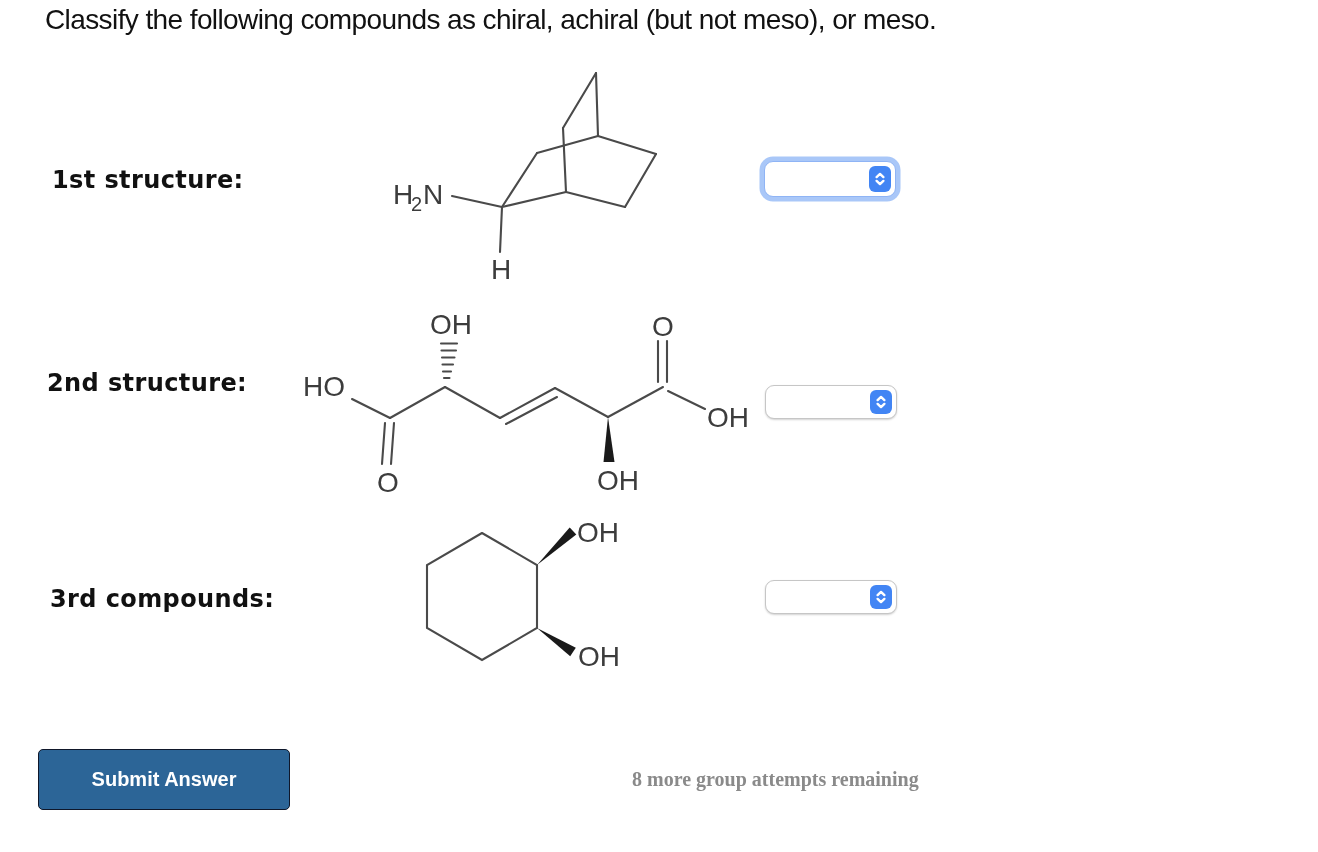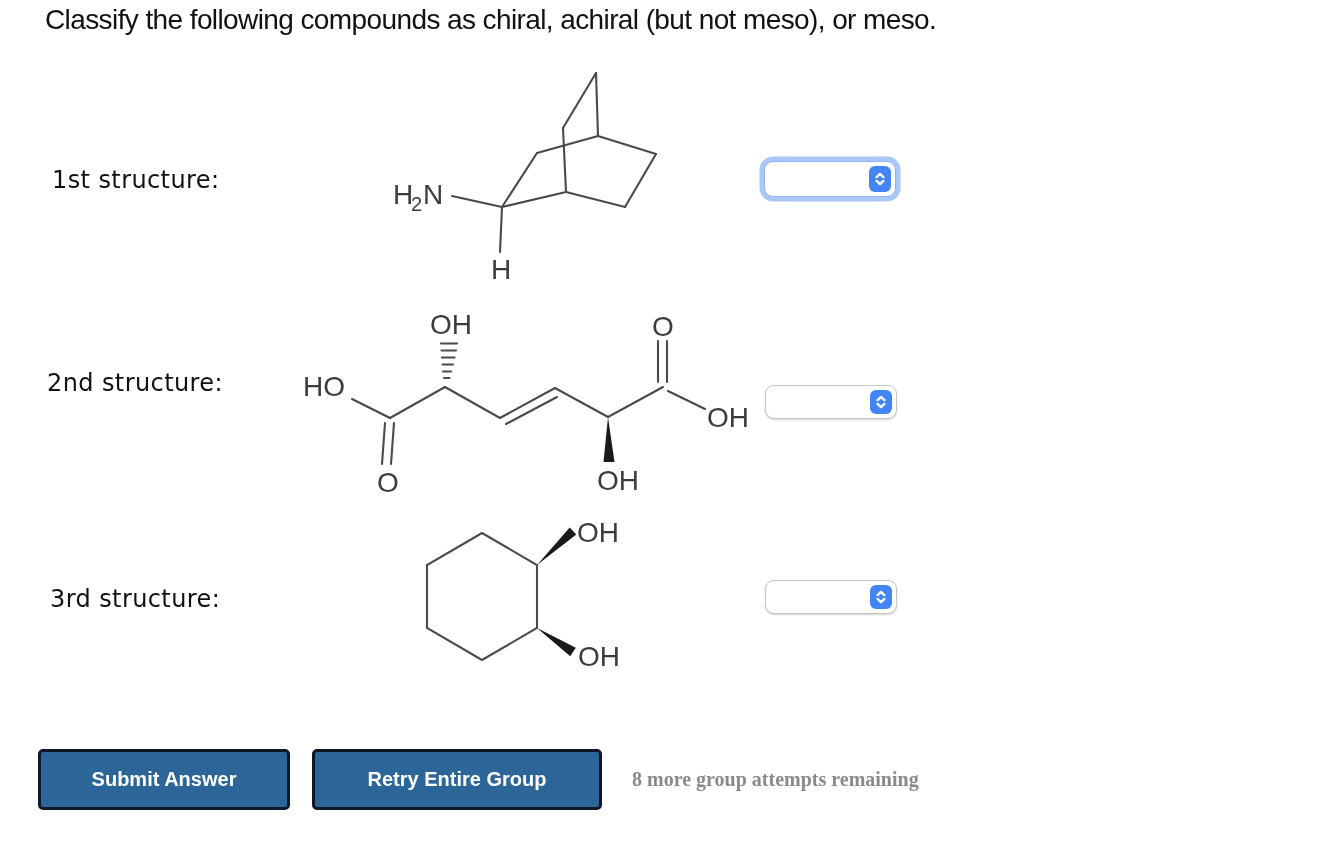--- a/index.html
+++ b/index.html
@@ -1,33 +1,33 @@
 <!DOCTYPE html>
 <html><head>
 <meta charset="utf-8">
 <style>
   html,body{margin:0;padding:0;background:#ffffff;}
   .page{position:relative;width:1086px;height:852px;background:#fff;overflow:hidden;
         font-family:"Liberation Sans",sans-serif;}
   .title{position:absolute;left:45px;top:4px;font-size:28px;color:#111;
          letter-spacing:-0.6px;white-space:nowrap;}
-  .row-label{position:absolute;font-family:"DejaVu Sans",sans-serif;font-weight:normal;
+  .row-label{position:absolute;font-family:"DejaVu Sans",sans-serif;font-weight:bold;
              font-size:24px;color:#111;letter-spacing:0.4px;white-space:nowrap;}
   svg.struct{position:absolute;overflow:visible;}
   svg.struct line, svg.struct polyline{stroke:#4a4a4a;stroke-width:2.1;fill:none;
              stroke-linecap:round;}
   svg.struct polygon{fill:#1a1a1a;stroke:none;}
   svg.struct text{font-family:"Liberation Sans",sans-serif;font-size:28px;fill:#3c3c3c;}
   svg.struct text.sub{font-size:20px;}
   .select{position:absolute;background:#fff;border:1px solid #c6c6c6;border-radius:9px;
           box-shadow:0 1px 2px rgba(0,0,0,0.18);box-sizing:border-box;cursor:pointer;}
   .select.focused{border-color:#8fb4f5;box-shadow:0 0 0 4.5px #a9c7f8;}
   .stepper{position:absolute;top:4px;right:4px;bottom:4px;width:22px;background:#4285f4;
            border-radius:6px;display:flex;align-items:center;justify-content:center;}
-  .btn{position:absolute;background:#2c6597;border:3px solid #0f172a;border-radius:5px;
+  .btn{position:absolute;background:#2c6597;border:1px solid #0f172a;border-radius:5px;
        color:#fff;font-weight:bold;font-size:20px;display:flex;align-items:center;
        justify-content:center;box-sizing:border-box;cursor:pointer;
        font-family:"Liberation Sans",sans-serif;}
   .attempts{position:absolute;left:632px;top:768px;font-size:20px;font-weight:bold;
             color:#8a8a8a;white-space:nowrap;font-family:Liberation Serif, serif;}
 </style>
 </head>
 <body>
 
 <div class="page">
@@ -102,38 +102,37 @@
 
   <div class="select" style="left:765px;top:385px;width:132px;height:34px;">
     <span class="stepper">
       <svg width="14" height="16" viewBox="0 0 14 16">
         <polyline points="3.6,6.1 7,2.9 10.4,6.1" stroke="#fff" stroke-width="2.4" fill="none" stroke-linecap="round" stroke-linejoin="round"></polyline>
         <polyline points="3.6,9.9 7,13.1 10.4,9.9" stroke="#fff" stroke-width="2.4" fill="none" stroke-linecap="round" stroke-linejoin="round"></polyline>
       </svg>
     </span>
   </div>
 
-  <div class="row-label" style="left:50px;top:585px;">3rd structure:</div>
+  <div class="row-label" style="left:50px;top:585px;">3rd compounds:</div>
 
   <svg class="struct" style="left:415px;top:505px;" width="245" height="175" viewBox="415 505 245 175">
     <polyline points="482,533 537,565 537,628 482,660 427,628 427,565 482,533"></polyline>
     <polygon points="537,565 569.7,527.5 576.3,534.5"></polygon>
     <polygon points="537,628 575.8,647.8 570.2,656.2"></polygon>
     <text x="577" y="542">OH</text>
     <text x="578" y="666">OH</text>
   </svg>
 
   <div class="select" style="left:765px;top:580px;width:132px;height:34px;">
     <span class="stepper">
       <svg width="14" height="16" viewBox="0 0 14 16">
         <polyline points="3.6,6.1 7,2.9 10.4,6.1" stroke="#fff" stroke-width="2.4" fill="none" stroke-linecap="round" stroke-linejoin="round"></polyline>
         <polyline points="3.6,9.9 7,13.1 10.4,9.9" stroke="#fff" stroke-width="2.4" fill="none" stroke-linecap="round" stroke-linejoin="round"></polyline>
       </svg>
     </span>
   </div>
 
   <div class="btn" style="left:38px;top:749px;width:252px;height:61px;">Submit Answer</div>
 
-  <div class="btn" style="left:312px;top:749px;width:290px;height:61px;">Retry Entire Group</div>
 
   <div class="attempts">8 more group attempts remaining</div>
 
 </div>
 
 </body></html>

